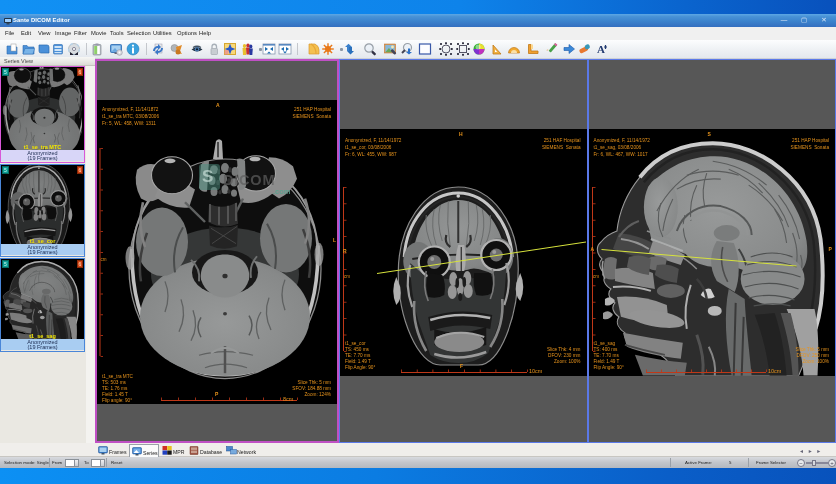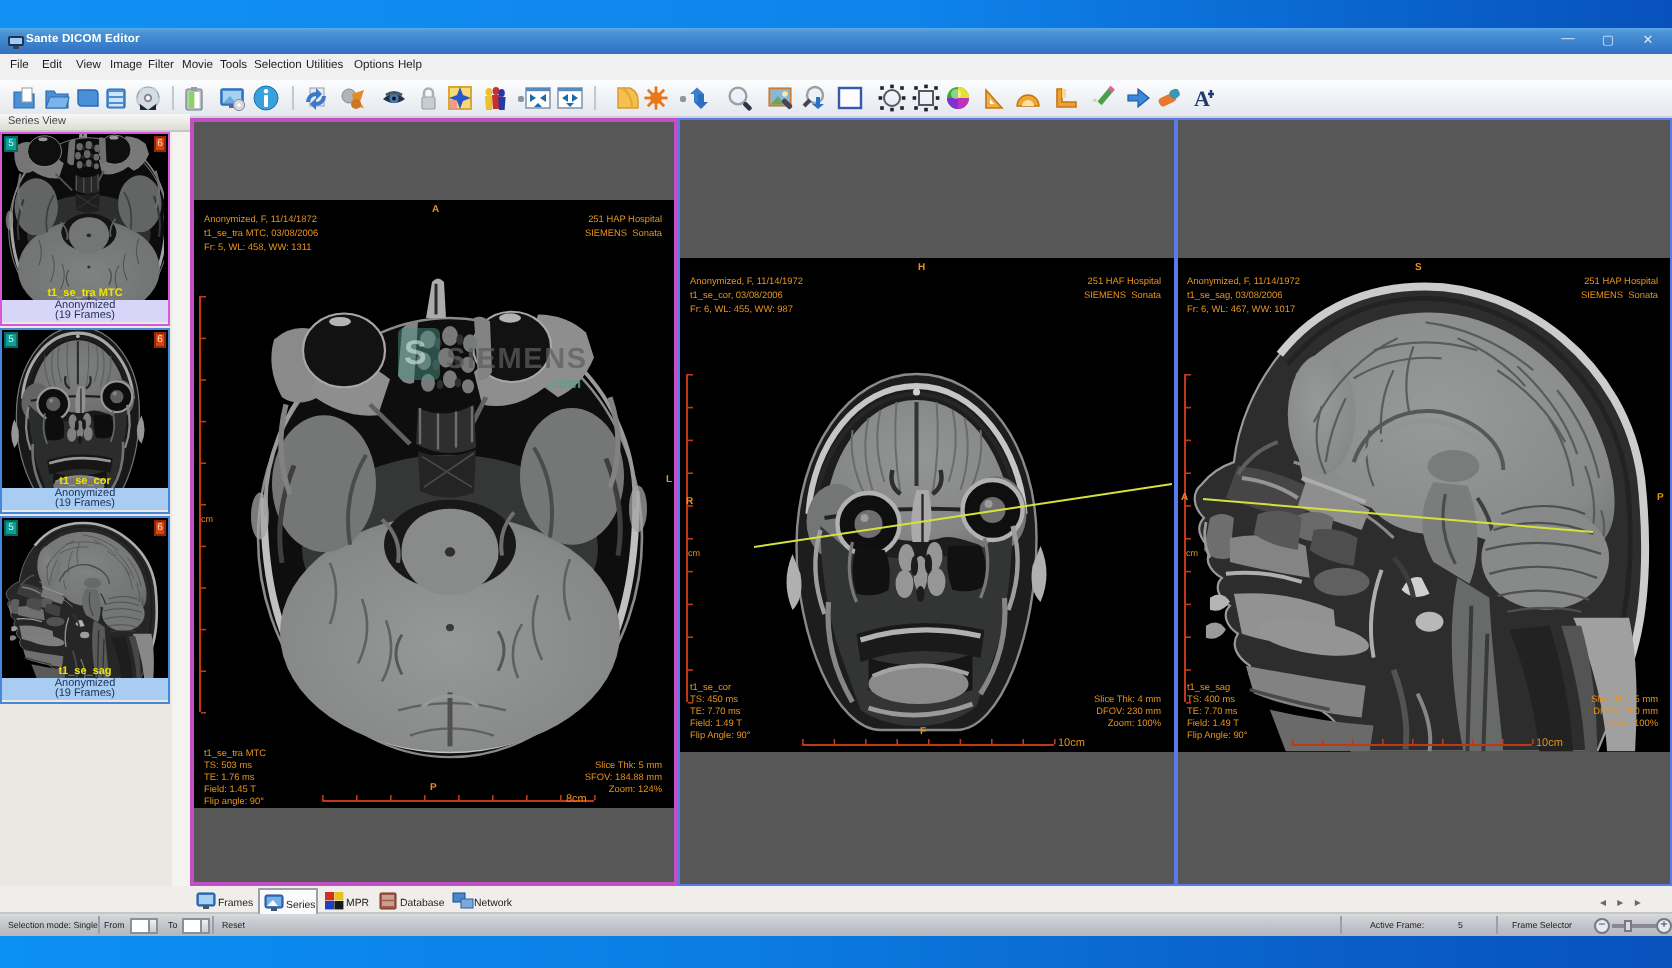--- a/index.html
+++ b/index.html
@@ -576,21 +576,21 @@
             <rect x="3.5" y="152.0" width="2.5" height="0.8" fill="#c03818"></rect>
             <rect x="3.5" y="172.8" width="2.5" height="0.8" fill="#c03818"></rect>
             <rect x="3.5" y="193.6" width="2.5" height="0.8" fill="#c03818"></rect>
             <rect x="3.5" y="214.4" width="2.5" height="0.8" fill="#c03818"></rect>
             <rect x="3.5" y="235.2" width="2.5" height="0.8" fill="#c03818"></rect>
             <rect x="3.5" y="256.0" width="2.5" height="0.8" fill="#c03818"></rect>
             <text x="3.5" y="161.0" font-size="4.5" fill="#e8941c" font-family="Liberation Sans">cm</text>
 </svg>
 <div class="abs" style="left:102px;top:64px;width:21px;height:26px;background:#4a8e7e;opacity:0.5;border-radius:3px"></div>
 <div class="abs" style="left:105px;top:66px;width:16px;height:22px;color:#d8ece6;opacity:0.6;font-size:17px;font-weight:bold;font-family:'Liberation Sans';line-height:22px">S</div>
-<div class="abs" style="left:126px;top:72px;font-size:14.5px;font-weight:bold;color:#5e5e5e;opacity:0.72;letter-spacing:0.8px;font-family:'Liberation Sans'">SIEMENS</div>
+<div class="abs" style="left:126px;top:72px;font-size:14.5px;font-weight:bold;color:#5e5e5e;opacity:0.72;letter-spacing:0.8px;font-family:'Liberation Sans'">DICOM</div>
 <div class="abs" style="left:176px;top:87px;font-size:7.5px;font-weight:bold;color:#55a28e;opacity:0.85;font-family:'Liberation Sans'">.com</div>
 </div>
 <div class="ov " style="left:5px;top:45px">Anonymized, F, 11/14/1872
 t1_se_tra MTC, 03/08/2006
 Fr: 5, WL: 458, WW: 1311</div>
 <div class="ov ovr" style="right:6px;top:45px">251 HAP Hospital
 SIEMENS  Sonata</div>
 <div class="ov " style="left:5px;top:313px;line-height:6px">t1_se_tra MTC
 TS: 503 ms
 TE: 1.76 ms

